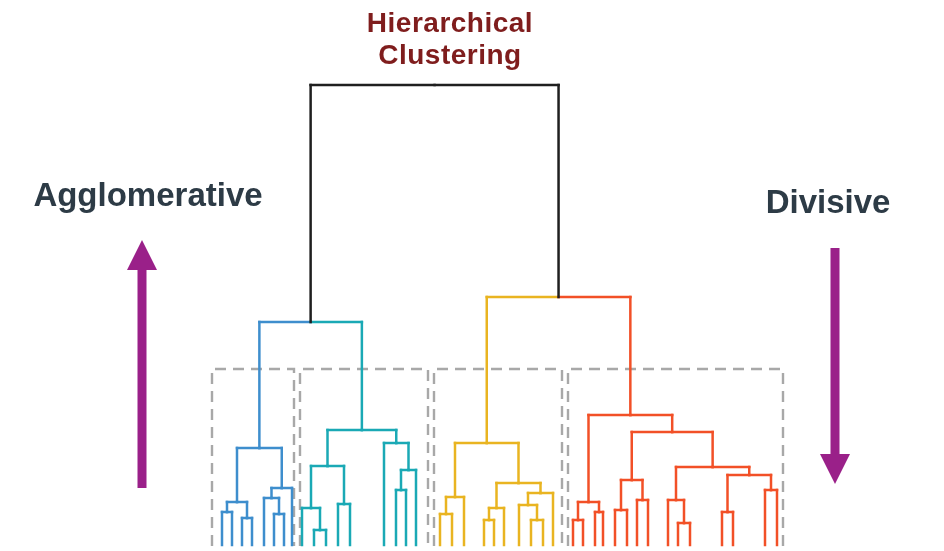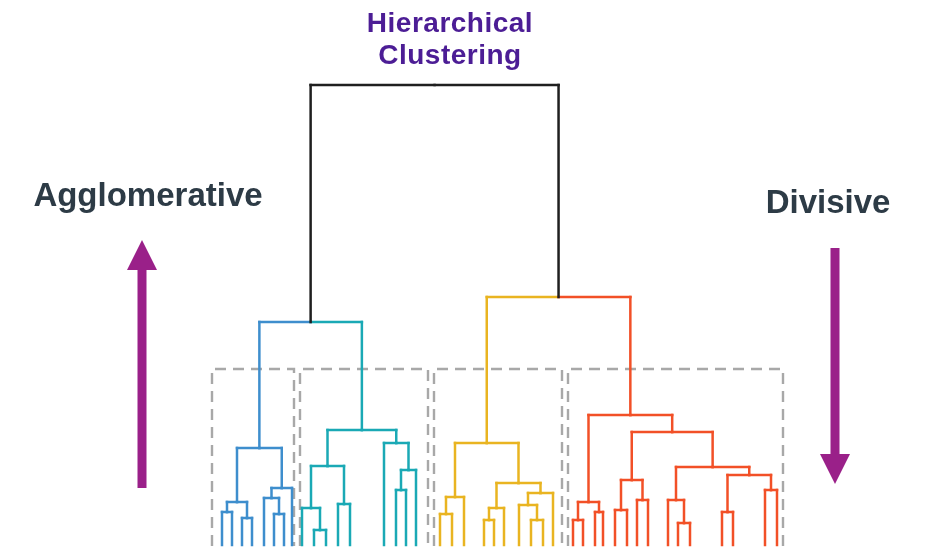--- a/index.html
+++ b/index.html
@@ -213,17 +213,17 @@
       <line x1="434.5859375" y1="85" x2="558.546875" y2="85" stroke="#1f1f1f" stroke-width="2.5" stroke-linecap="square"></line>
       <g>
         <line x1="142" x2="142" y1="488" y2="270" stroke="#9a2089" stroke-width="9"></line>
         <polygon points="142,240 127,270 157,270" fill="#9a2089"></polygon>
       </g>
       <g>
         <line x1="835" x2="835" y1="248" y2="454" stroke="#9a2089" stroke-width="9"></line>
         <polygon points="835,484 820,454 850,454" fill="#9a2089"></polygon>
       </g>
     </svg>
-  <div class="title" style="color: #4c1d95;">Hierarchical
+  <div class="title" style="color: #7f1d1d;">Hierarchical
 Clustering</div>
   <div class="side-label left" style="color: rgb(45, 59, 70);">Agglomerative</div>
   <div class="side-label right" style="color: rgb(45, 59, 70);">Divisive</div>
 </div>
 
 </body></html>

